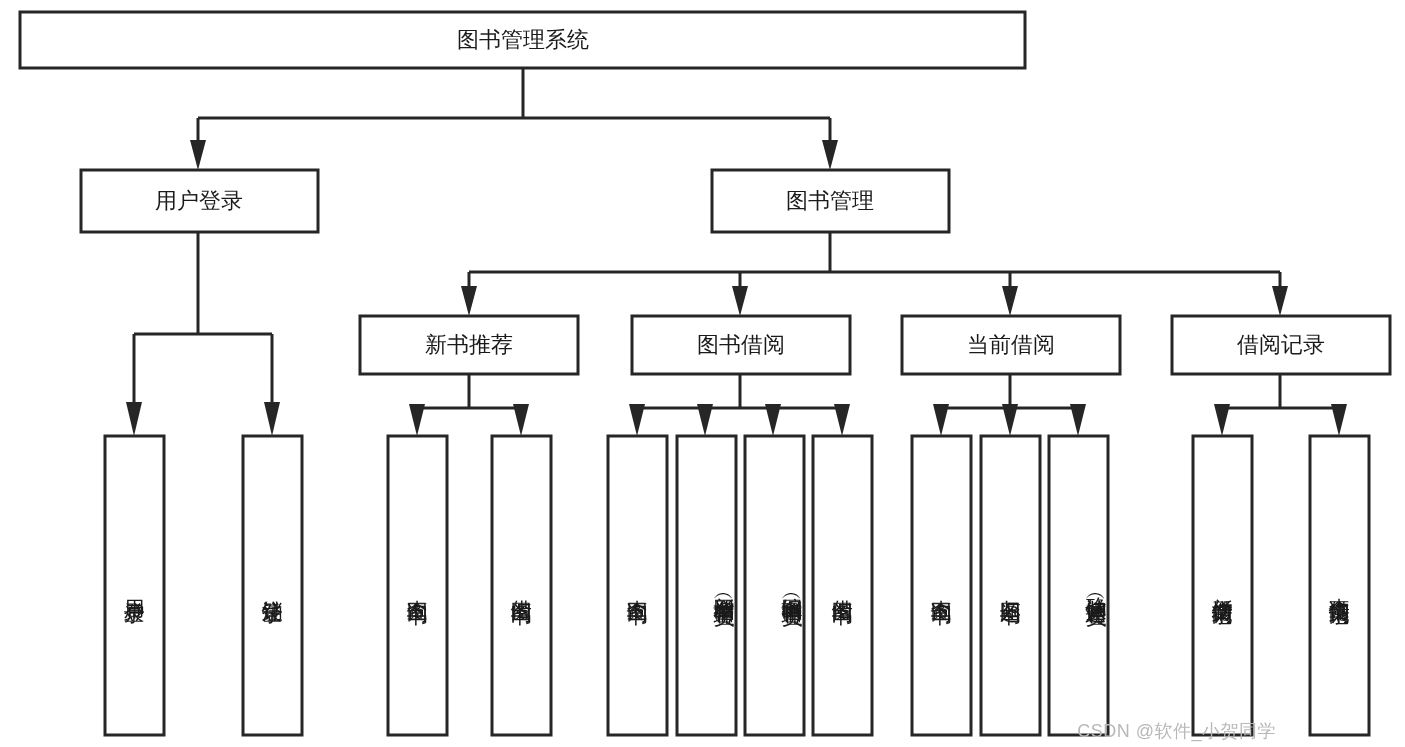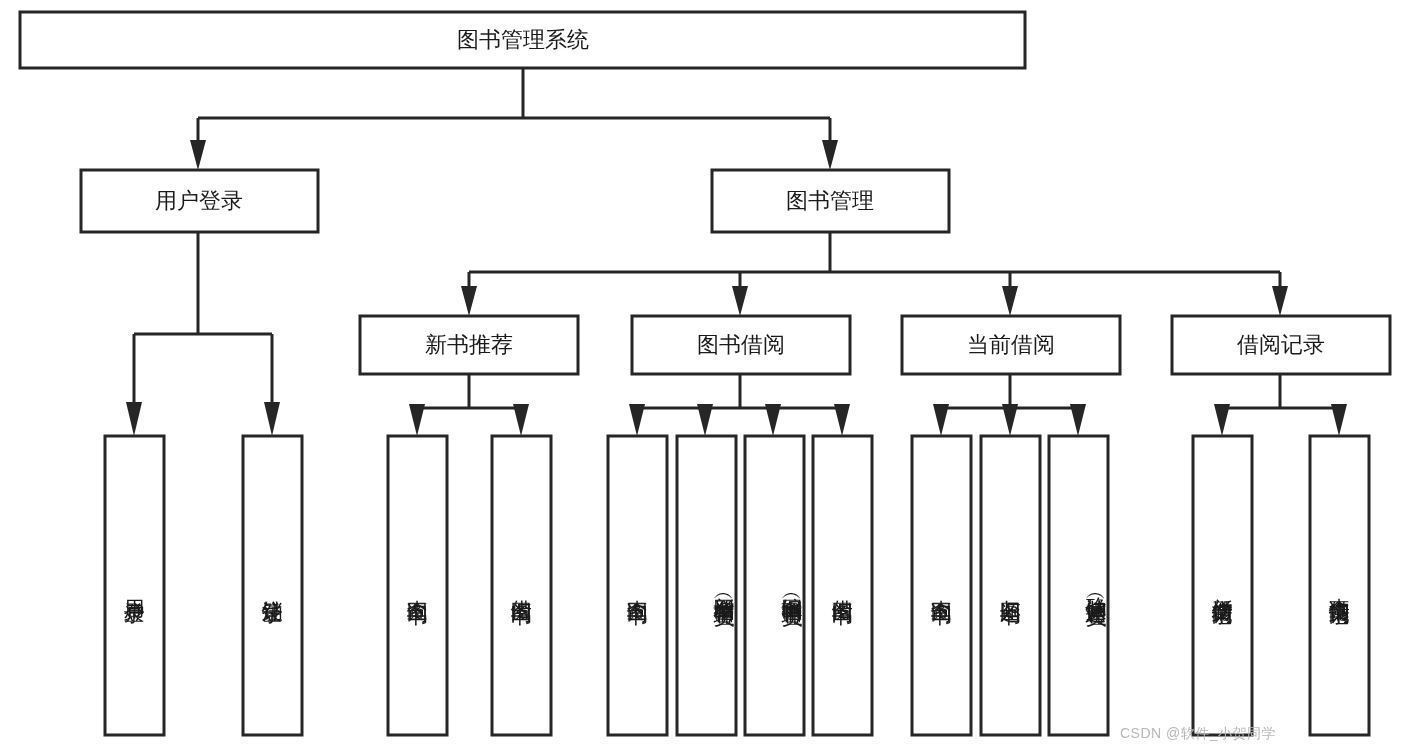--- a/index.html
+++ b/index.html
@@ -70,21 +70,21 @@
     user-select: none;
   }
   .vlabel.center-v {
     align-items: center;
   }
   .watermark {
     position: absolute;
     right: 8px;
     bottom: 4px;
     font-family: "Liberation Sans", "DejaVu Sans", sans-serif;
-    font-size: 14px;
+    font-size: 18px;
     color: #b8b8b8;
     letter-spacing: 0.5px;
     white-space: nowrap;
     user-select: none;
   }
 </style>
 </head>
 <body>
 
 <div id="diagram-root">

